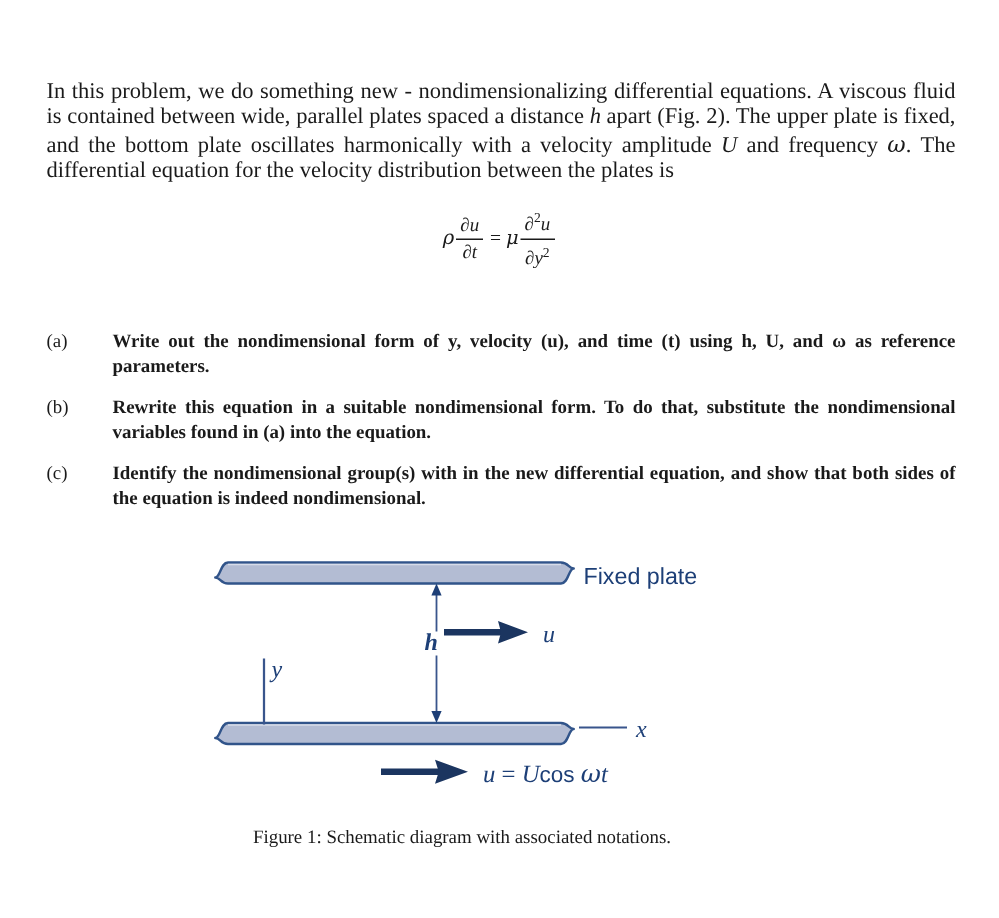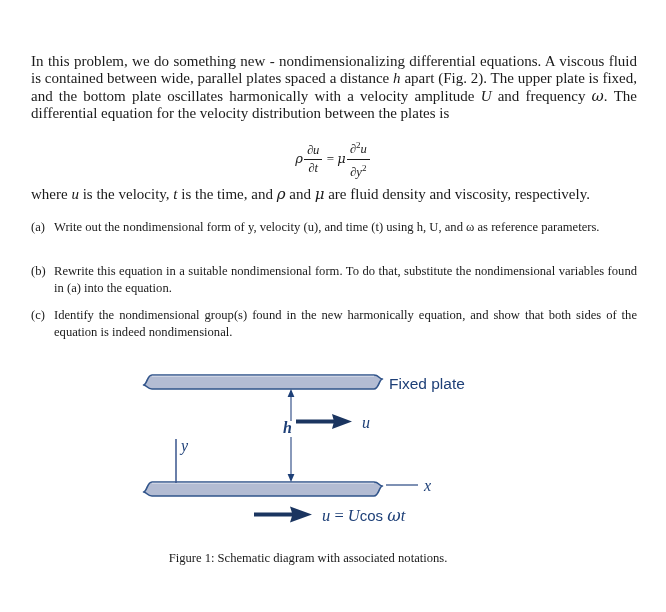--- a/index.html
+++ b/index.html
@@ -91,23 +91,24 @@
   }
   .item .lbl {
     position: absolute;
     left: 0;
     top: 0;
     width: 26px;
     text-align: left;
   }
   .item .txt {
     display: block;
-    margin-left: 23px;
+    margin-left: 44px;
     text-align: justify;
     text-justify: inter-word;
+    font-weight: bold;
   }
   #item-a { top: 219px; }
   #item-b { top: 263px; }
   #item-c { top: 307px; }
 
   
   .figure {
     position: absolute;
     left: 0;
     top: 359px;
@@ -132,33 +133,32 @@
 
 
   <div class="para" id="para-intro"><span>In this problem, we do something new - nondimensionalizing differential equations.  A viscous fluid is contained between wide, parallel plates spaced a distance </span><span class="mi">h</span><span> apart (Fig. 2).  The upper plate is fixed, and the bottom plate oscillates harmonically with a velocity amplitude </span><span class="mi">U</span><span> and frequency </span><span class="mgr">ω</span><span>.  The differential equation for the velocity distribution between the plates is</span></div>
 
   <div class="eqn-display">
     <span class="mgr">ρ</span><span class="frac"><span class="num mi">∂u</span><span class="den mi">∂t</span></span>
     <span>=</span>
     <span class="mgr">μ</span><span class="frac"><span class="num mi"><span>∂</span><span class="sup">2</span><span>u</span></span><span class="den mi"><span>∂y</span><span class="sup">2</span></span></span>
   </div>
 
-  <div class="para" id="para-where"><span>where </span><span class="mi">u</span><span> is the velocity, </span><span class="mi">t</span><span> is the time, and </span><span class="mgr">ρ</span><span> and </span><span class="mgr">μ</span><span> are fluid density and viscosity, respectively.</span></div>
 
   <div class="item" id="item-a">
     <span class="lbl">(a)</span>
     <span class="txt">Write out the nondimensional form of y, velocity (u), and time (t) using h, U, and ω as reference parameters.</span>
   </div>
   <div class="item" id="item-b">
     <span class="lbl">(b)</span>
     <span class="txt">Rewrite this equation in a suitable nondimensional form.  To do that, substitute the nondimensional variables found in (a) into the equation.</span>
   </div>
   <div class="item" id="item-c">
     <span class="lbl">(c)</span>
-    <span class="txt">Identify the nondimensional group(s) found in the new harmonically equation, and show that both sides of the equation is indeed nondimensional.</span>
+    <span class="txt">Identify the nondimensional group(s) with in the new differential equation, and show that both sides of the equation is indeed nondimensional.</span>
   </div>
 
   <div class="figure">
     <svg width="666" height="190" viewBox="0 0 666 190" xmlns="http://www.w3.org/2000/svg">
 
       <g>
         <path d="M 152 16
                  L 374 16
                  C 379 16 379 20 382.5 20
                  C 379 20 379 30 374 30

